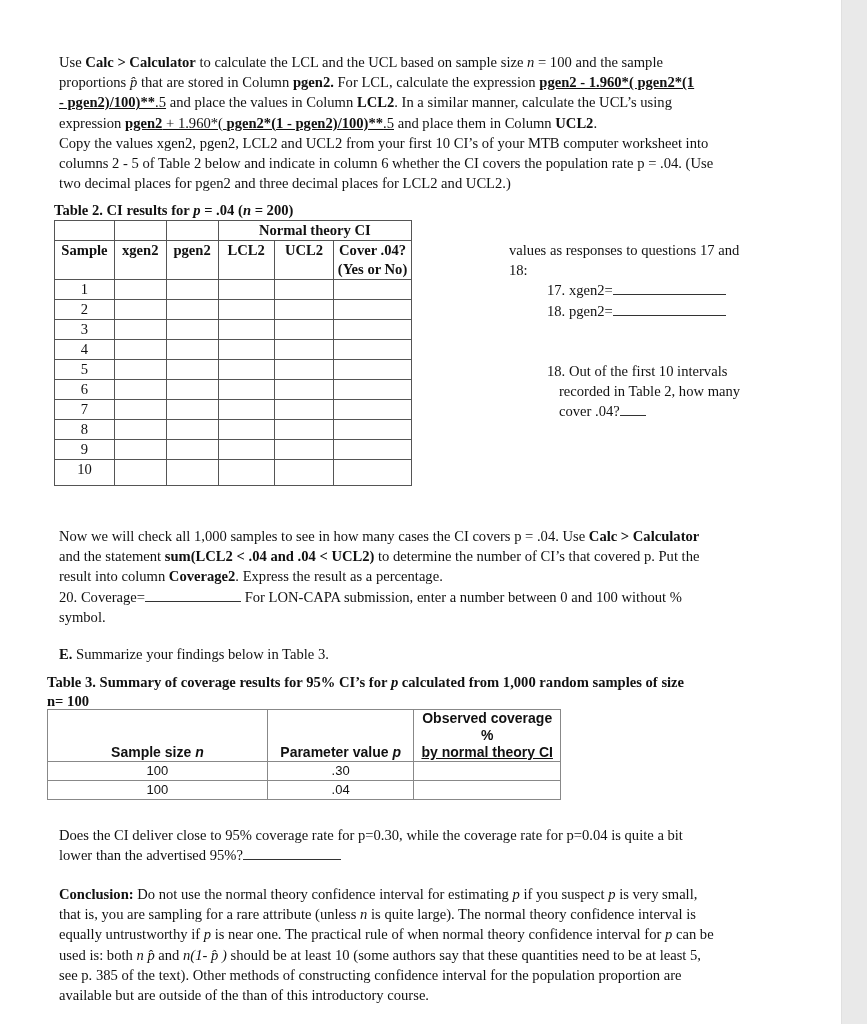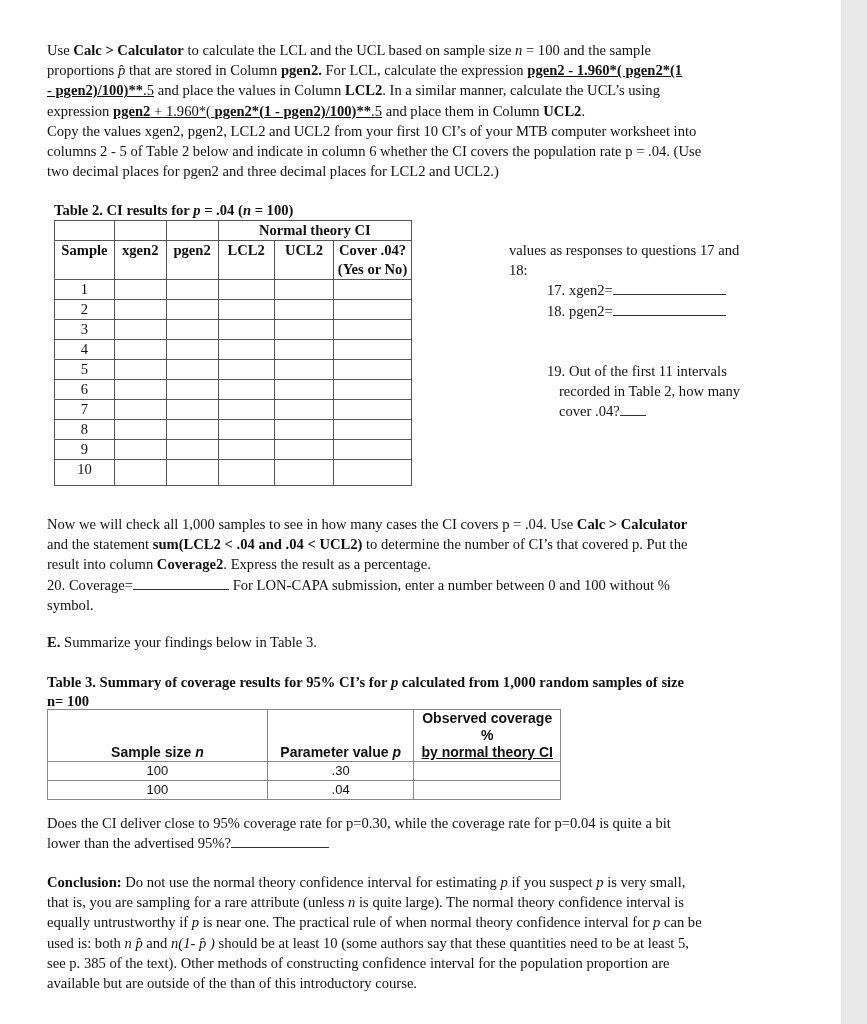--- a/index.html
+++ b/index.html
@@ -1,21 +1,21 @@
 <!DOCTYPE html>
 <html><head>
 <meta charset="utf-8">
 <style>
   html, body { margin: 0; padding: 0; }
   body {
     width: 867px; height: 1024px; background: #ffffff; position: relative; overflow: hidden;
     font-family: "Liberation Serif", "DejaVu Serif", serif; color: #111; font-size: 14.6px;
   }
   .sidebar { position: absolute; top: 0; left: 841px; width: 26px; height: 1024px; background: #e9e9e9; border-left: 1px solid #e0e0e0; }
-  .para { position: absolute; left: 47px; line-height: 20.2px; width: 740px; margin: 0; }
+  .para { position: absolute; left: 47px; line-height: 20.2px; width: 740px; margin: 12px; }
   b { font-weight: bold; }
   .u { text-decoration: underline; }
   i { font-style: italic; }
   .blank { display: inline-block; border-bottom: 1px solid #333; height: 14px; vertical-align: baseline; }
 
   table { border-collapse: collapse; position: absolute; }
   td, th { border: 1px solid #555; padding: 0; text-align: center; font-size: 14.6px; }
   .t2 { left: 54px; top: 220px; width: 358px; }
   .t2 th { font-weight: bold; line-height: 19px; }
   .t2 td { height: 19px; line-height: 19px; }
@@ -36,21 +36,21 @@
   <div><span>Use </span><b>Calc &gt; Calculator</b><span> to calculate the LCL and the UCL based on sample size </span><i>n</i><span> = 100 and the sample</span></div>
   <div><span>proportions </span><i>p̂</i><span> that are stored in Column </span><b>pgen2.</b><span>  For LCL, calculate the expression </span><b class="u">pgen2 - 1.960*( pgen2*(1</b></div>
   <div><b class="u">- pgen2)/100)**</b><span class="u">.5</span><span> and place the values in Column </span><b>LCL2</b><span>.  In a similar manner, calculate the UCL’s using</span></div>
   <div><span>expression </span><b class="u">pgen2</b><span class="u"> + 1.960*( </span><b class="u">pgen2*(1 - pgen2)/100)**</b><span class="u">.5</span><span>  and place them in Column </span><b>UCL2</b><span>.</span></div>
   <div>Copy the values xgen2, pgen2, LCL2 and UCL2 from your first 10 CI’s of your MTB computer worksheet into</div>
   <div>columns 2 - 5 of Table 2 below and indicate in column 6 whether the CI covers the population rate p = .04. (Use</div>
   <div>two decimal places for pgen2 and three decimal places for LCL2 and UCL2.)</div>
 </div>
 
 <div class="caption" style="left:54px; top:202px;">
-  <span>Table 2.  CI results for </span><i>p</i><span> = .04 (</span><i>n</i><span> = 100)</span>
+  <span>Table 2.  CI results for </span><i>p</i><span> = .04 (</span><i>n</i><span> = 200)</span>
 </div>
 
 <table class="t2">
   <colgroup>
       <col style="width:69px">
       <col style="width:62px">
       <col style="width:62px">
       <col style="width:69px">
       <col style="width:74px">
       <col style="width:106px">
@@ -155,21 +155,21 @@
       </tr>
 </tbody>
   </table>
 
 <div class="side">
   <div>values as responses to questions 17 and</div>
   <div>18:</div>
   <div class="q"><span>17. xgen2=</span><span class="blank" style="width:113px;"></span></div>
   <div class="q"><span>18. pgen2=</span><span class="blank" style="width:113px;"></span></div>
   <div style="height:40px;"></div>
-  <div class="q">19. Out of the first 11 intervals</div>
+  <div class="q">18. Out of the first 10 intervals</div>
   <div class="q2">recorded in Table 2, how many</div>
   <div class="q2"><span>cover .04?</span><span class="blank" style="width:26px;"></span></div>
 </div>
 
 <div class="para" style="top:514px;">
   <div><span>Now we will check all 1,000 samples to see in how many cases the CI covers p = .04.  Use </span><b>Calc &gt; Calculator</b></div>
   <div><span>and the statement </span><b>sum(LCL2 &lt; .04 and .04 &lt; UCL2)</b><span> to determine the number of CI’s that covered p. Put the</span></div>
   <div><span>result into column </span><b>Coverage2</b><span>.  Express the result as a percentage.</span></div>
   <div><span>20. Coverage=</span><span class="blank" style="width:96px;"></span><span> For LON-CAPA submission, enter a number between 0 and 100 without %</span></div>
   <div>symbol.</div>

